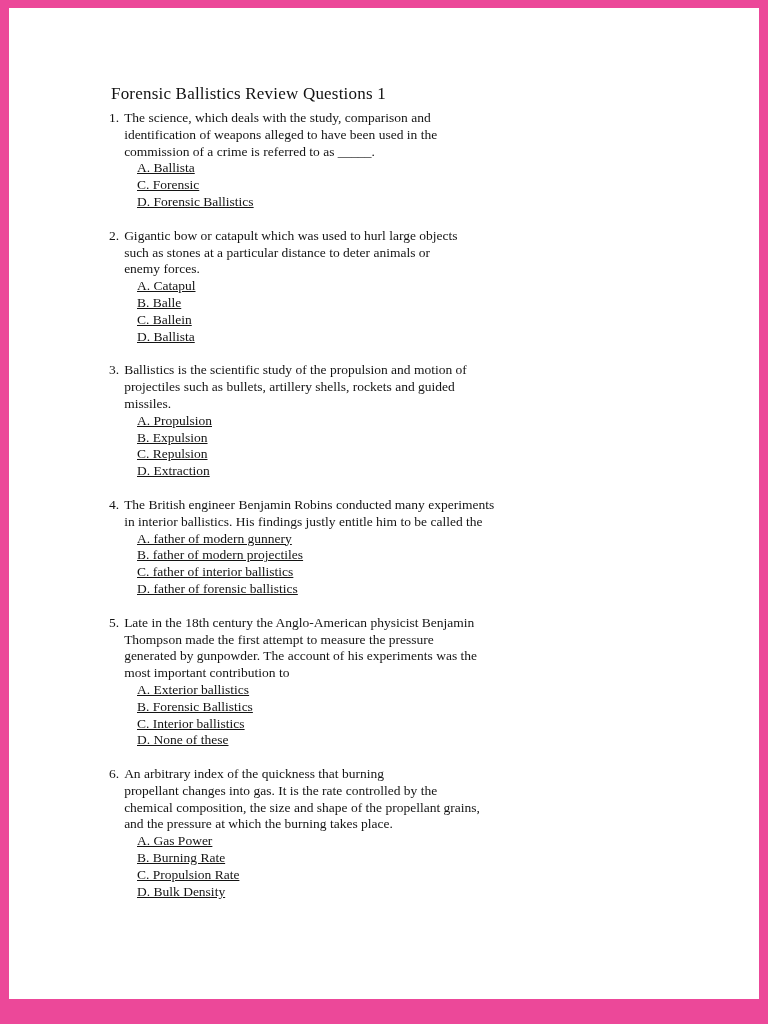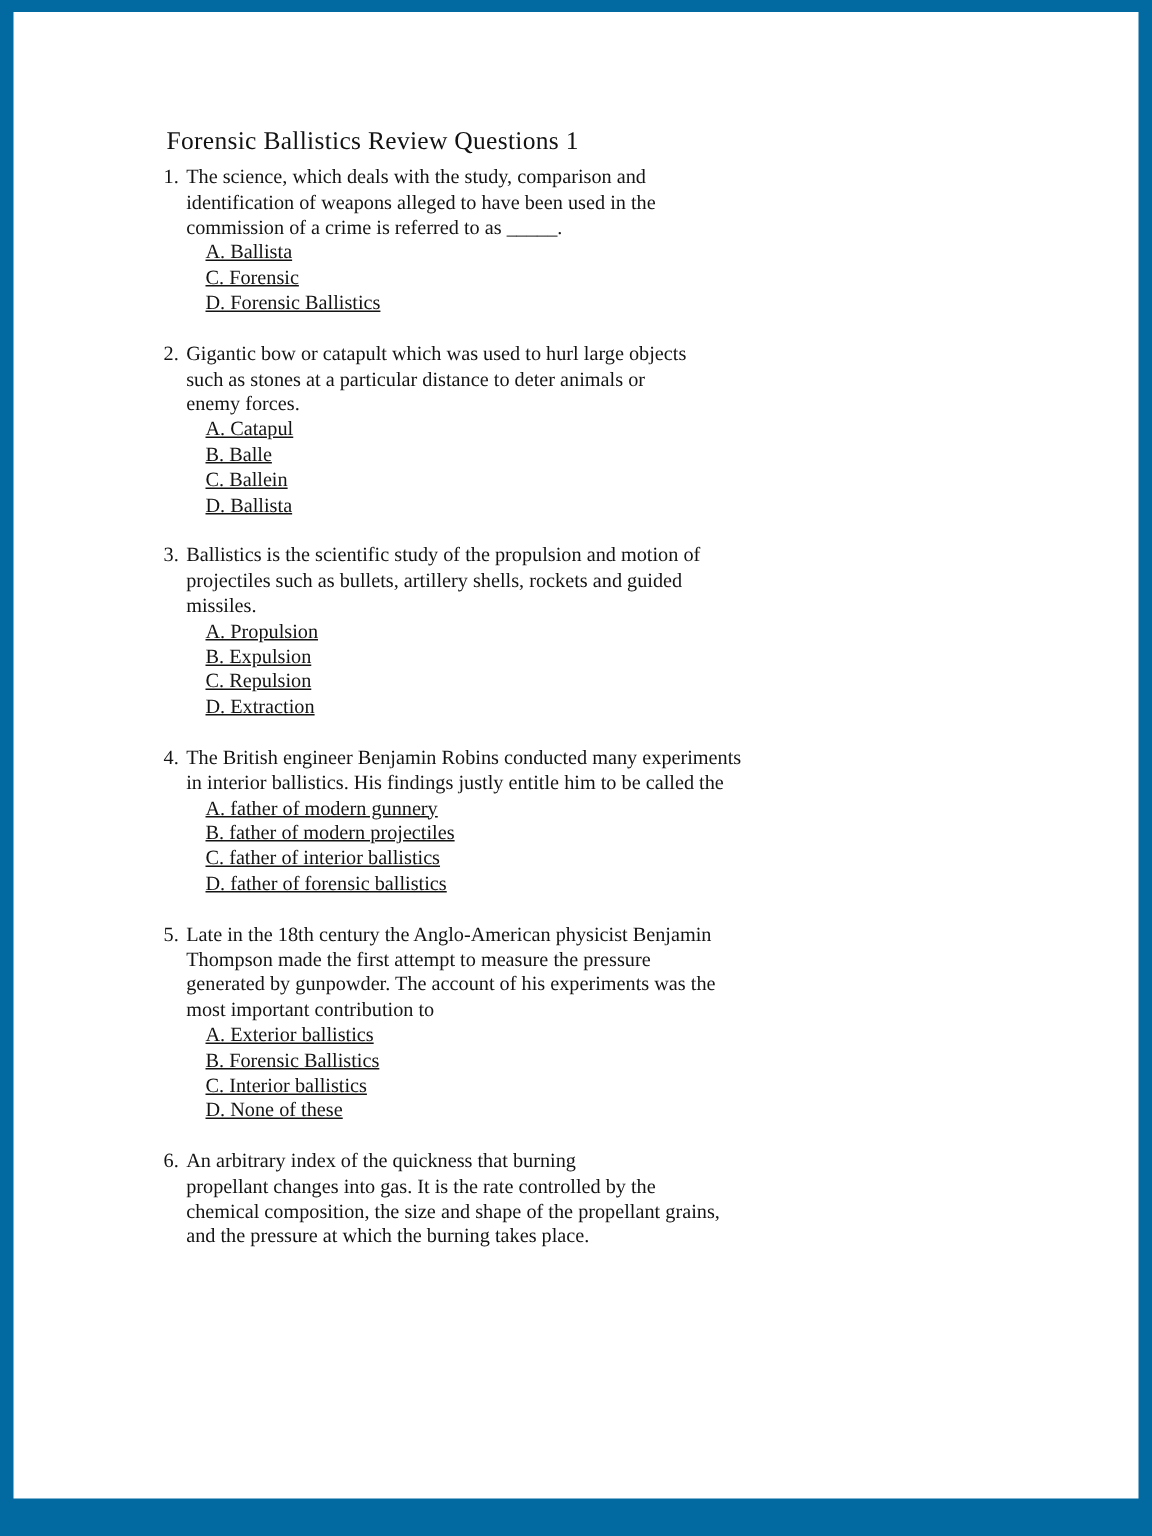--- a/index.html
+++ b/index.html
@@ -12,21 +12,21 @@
 
   body {
     background: #8d8d8d;
     font-family: "Liberation Serif", "DejaVu Serif", serif;
   }
 
   .viewport {
     width: 768px;
     height: 1024px;
     padding: 8px 9px 25px 9px;
-    background: #0369a1;
+    background: #ec4899;
   }
 
   .sheet {
     width: 100%;
     height: 100%;
     background: #ffffff;
     padding: 76px 60px 40px 100px;
     color: #141414;
     overflow: hidden;
   }
@@ -155,16 +155,22 @@
     </div>
 
     <div class="question">
       <div class="q-row">
         <span class="q-number">6.</span>
         <span class="q-text">An arbitrary index of the quickness that burning
 propellant changes into gas. It is the rate controlled by the
 chemical composition, the size and shape of the propellant grains,
 and the pressure at which the burning takes place.</span>
       </div>
+      <ul class="options">
+        <li class="option">A. Gas Power</li>
+        <li class="option">B. Burning Rate</li>
+        <li class="option">C. Propulsion Rate</li>
+        <li class="option">D. Bulk Density</li>
+      </ul>
     </div>
 
   </div>
 </div>
 
 </body></html>

